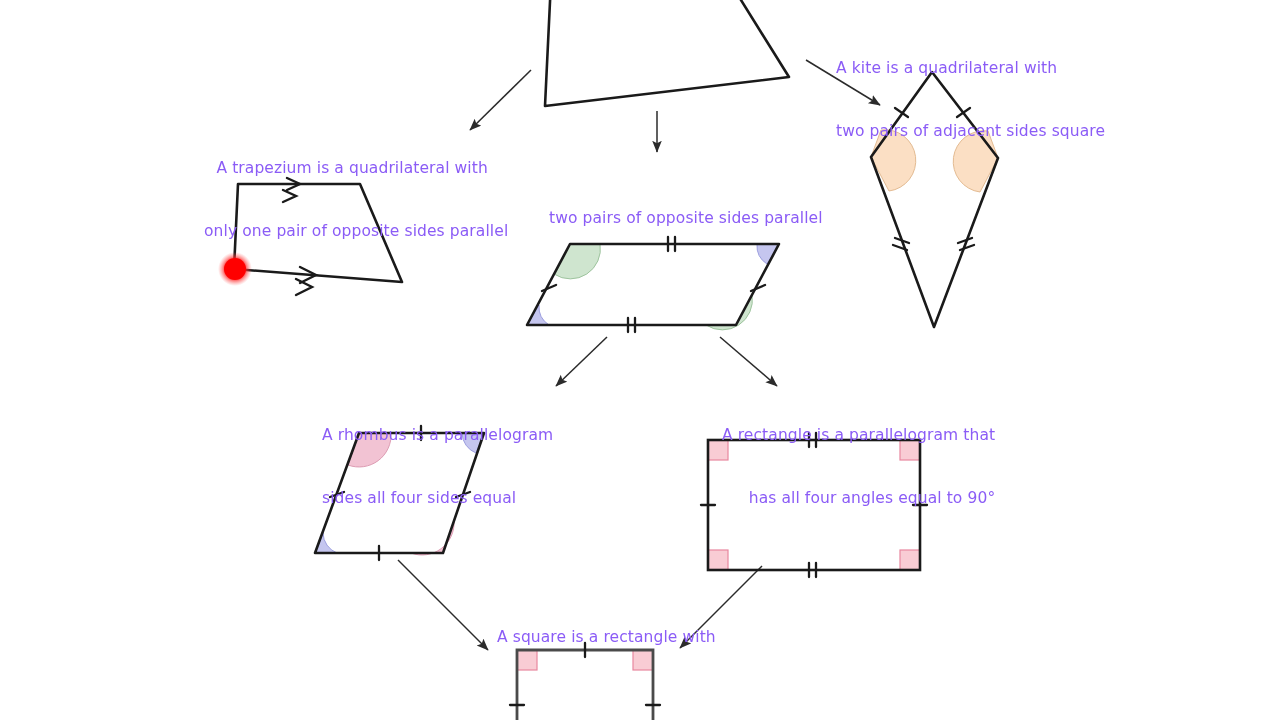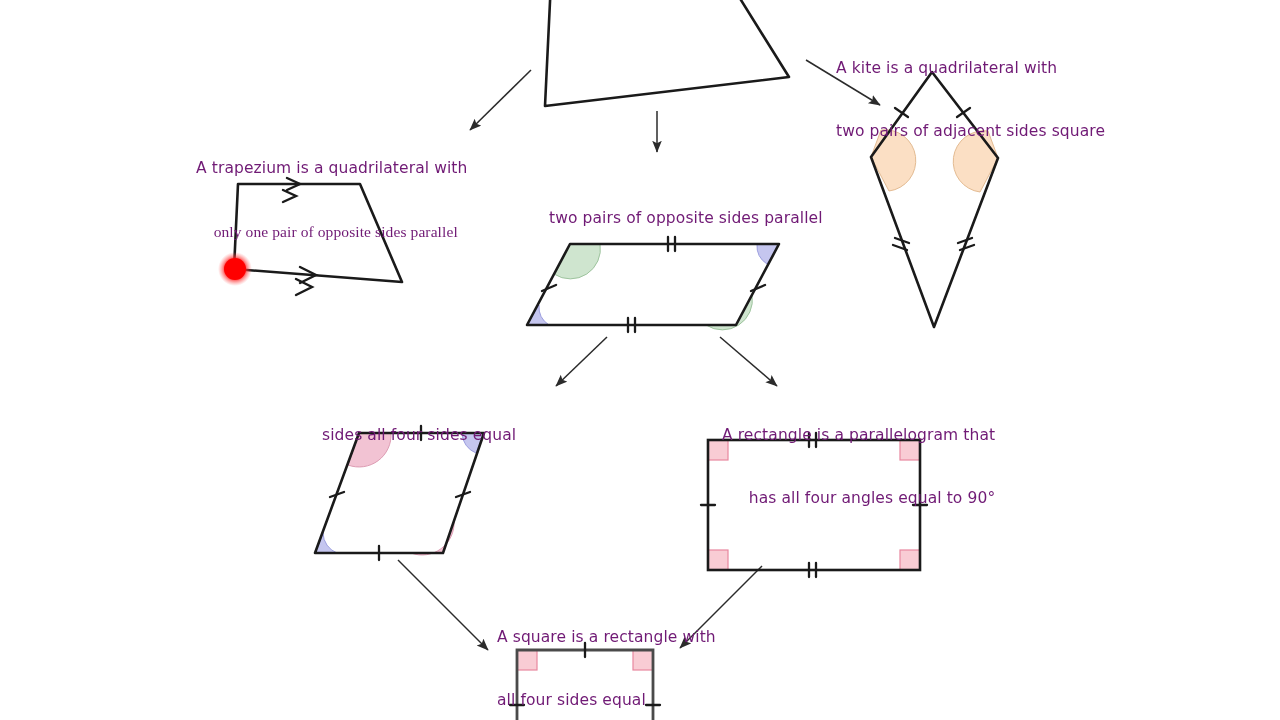--- a/index.html
+++ b/index.html
@@ -23,27 +23,27 @@
     left: 0;
     top: 0;
     width: 1280px;
     height: 720px;
   }
   .caption {
     position: absolute;
     font-family: "DejaVu Sans", sans-serif;
     font-size: 15.5px;
     line-height: 21px;
-    color: #701a75;
+    color: #8b5cf6;
     white-space: pre;
     letter-spacing: 0.1px;
   }
   .caption-line { display: block; }
   #cap-trapezium { left: 196px; top: 116px; text-align: center; }
-  #cap-trapezium .caption-line:nth-child(2) { padding-left: 8px; font-family: Liberation Serif, serif; }
+  #cap-trapezium .caption-line:nth-child(2) { padding-left: 8px; }
   #cap-parallelogram { left: 549px; top: 166px; }
   #cap-kite { left: 836px; top: 16px; }
   #cap-rhombus { left: 322px; top: 383px; }
   #cap-rectangle { left: 722px; top: 383px; text-align: right; }
   #cap-square { left: 497px; top: 585px; }
 </style>
 </head>
 <body>
 
 <div id="stage">
@@ -214,26 +214,26 @@
   <div class="caption" id="cap-parallelogram">
     <span class="caption-line">two pairs of opposite sides parallel</span>
   </div>
 
   <div class="caption" id="cap-kite">
     <span class="caption-line">A kite is a quadrilateral with</span>
     <span class="caption-line">two pairs of adjacent sides square</span>
   </div>
 
   <div class="caption" id="cap-rhombus">
+    <span class="caption-line">A rhombus is a parallelogram</span>
     <span class="caption-line">sides all four sides equal</span>
   </div>
 
   <div class="caption" id="cap-rectangle">
     <span class="caption-line">A rectangle is a parallelogram that</span>
     <span class="caption-line">has all four angles equal to 90°</span>
   </div>
 
   <div class="caption" id="cap-square">
     <span class="caption-line">A square is a rectangle with</span>
-    <span class="caption-line">all four sides equal</span>
   </div>
 
 </div>
 
 </body></html>

